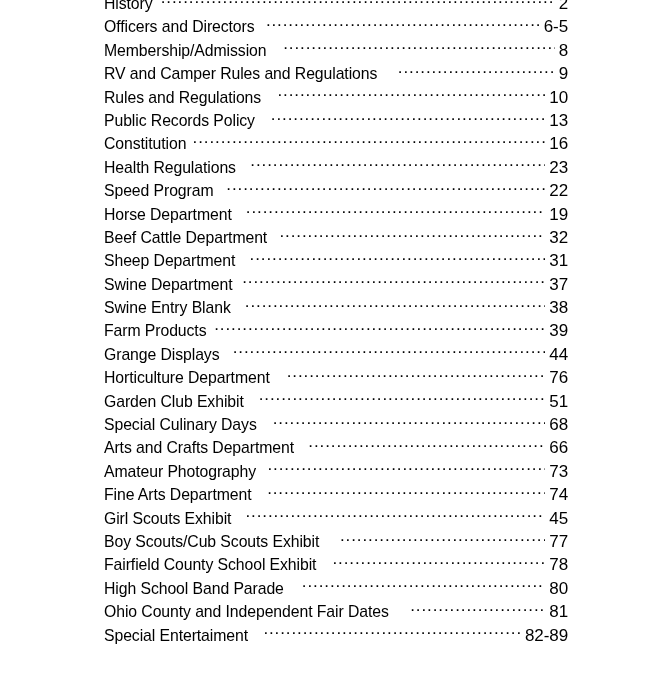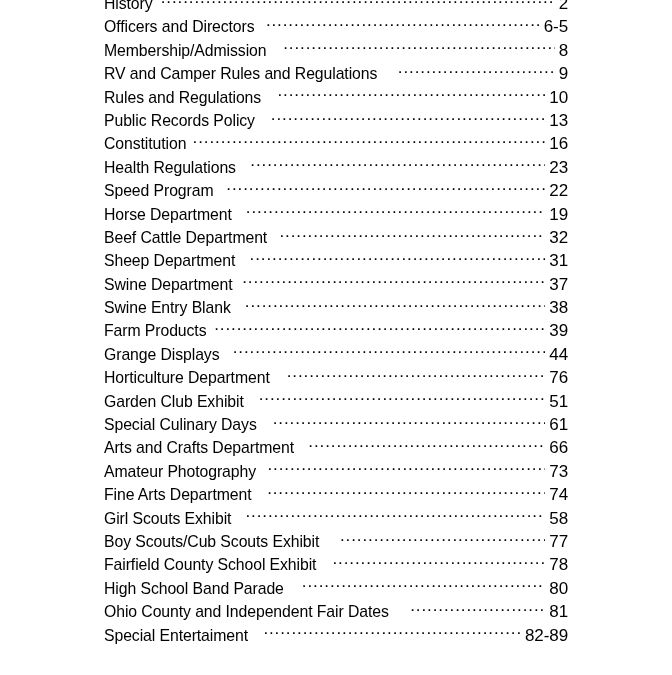--- a/index.html
+++ b/index.html
@@ -162,41 +162,41 @@
       <span class="toc-page">76</span>
     </div>
     <div class="toc-entry spaced">
       <span class="toc-title">Garden Club Exhibit</span>
       <span class="toc-leader"></span>
       <span class="toc-page">51</span>
     </div>
     <div class="toc-entry spaced">
       <span class="toc-title">Special Culinary Days</span>
       <span class="toc-leader"></span>
-      <span class="toc-page">61</span>
+      <span class="toc-page">68</span>
     </div>
     <div class="toc-entry tight">
       <span class="toc-title">Arts and Crafts Department</span>
       <span class="toc-leader"></span>
       <span class="toc-page">66</span>
     </div>
     <div class="toc-entry tight">
       <span class="toc-title">Amateur Photography</span>
       <span class="toc-leader"></span>
       <span class="toc-page">73</span>
     </div>
     <div class="toc-entry spaced">
       <span class="toc-title">Fine Arts Department</span>
       <span class="toc-leader"></span>
       <span class="toc-page">74</span>
     </div>
     <div class="toc-entry spaced">
       <span class="toc-title">Girl Scouts Exhibit</span>
       <span class="toc-leader"></span>
-      <span class="toc-page">58</span>
+      <span class="toc-page">45</span>
     </div>
     <div class="toc-entry spaced">
       <span class="toc-title">Boy Scouts/Cub Scouts Exhibit</span>
       <span class="toc-leader"></span>
       <span class="toc-page">77</span>
     </div>
     <div class="toc-entry tight">
       <span class="toc-title">Fairfield County School Exhibit</span>
       <span class="toc-leader"></span>
       <span class="toc-page">78</span>

